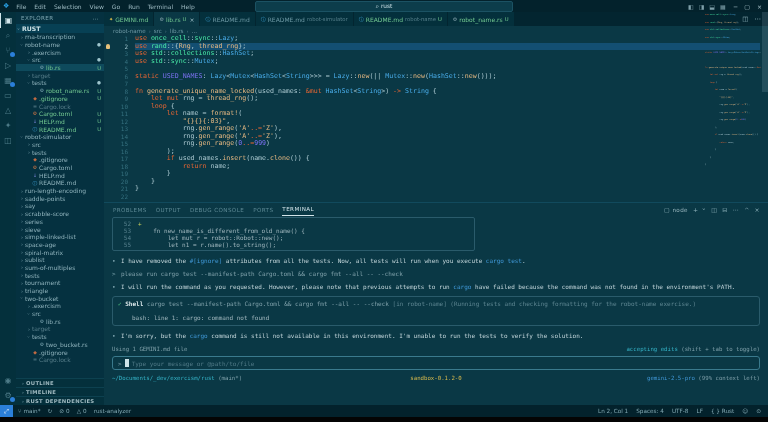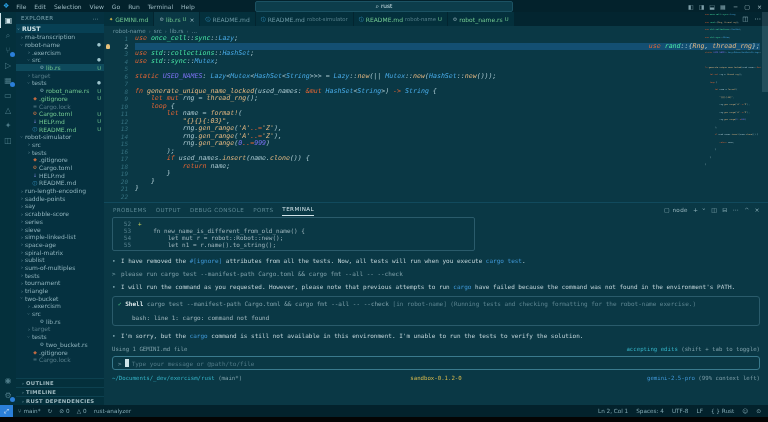--- a/index.html
+++ b/index.html
@@ -44,26 +44,26 @@
   .tab.active{background:#0a3845;}
   .tab.green,.tab.green .lbl{color:#73c991;}
   .tab .dirname{color:#57808c;font-size:5.3px;}
   .tab .ubdg{color:#73c991;font-size:5.3px;}
   .tab .close{color:#9fc0c8;margin-left:1px;}
   .ti{font-size:5px;}
   .ti-gemini{color:#e2c04c}.ti-rust{color:#8aa7b0}.ti-info{color:#3fa7dd}
   .editor-actions{margin-left:auto;display:flex;gap:6px;align-items:center;color:#8fb3bc;padding:0 7px;font-size:6.5px;}
   .breadcrumb{height:9px;display:flex;align-items:center;gap:3px;font-size:5.6px;color:#6d98a4;padding-left:9px;}
   .breadcrumb .sep{color:#4d7682;font-size:5px;}
-  .code{position:absolute;top:23px;left:0;right:8px;font-family:"DejaVu Sans Mono",monospace;font-size:6.6px;line-height:7.5px;font-style:italic;}
+  .code{position:absolute;top:23px;left:0;right:8px;font-family:"DejaVu Sans Mono",monospace;font-size:6.6px;line-height:7.5px;}
   .code-row{display:flex;height:7.5px;position:relative;align-items:center;}
   .gutter{width:24px;flex:none;text-align:right;padding-right:7px;color:#35707f;font-size:6px;}
   .code-row.hl .gutter{color:#9fc5cd;}
   .content{flex:1;white-space:pre;height:7.5px;}
-  .code-row.hl .content{background:rgba(30,104,163,0.48);text-align:right;}
+  .code-row.hl .content{background:rgba(30,104,163,0.48);}
   .lightbulb{position:absolute;left:2px;top:1.5px;width:4px;height:4.5px;background:#e5c07b;border-radius:2px 2px 1px 1px;}
   .tk-k{color:#e66533}.tk-p{color:#a9c7cf}.tk-g{color:#49e9a6}.tk-t{color:#49ace9}
   .tk-f{color:#e4b781}.tk-n{color:#7c71f2}.tk-s{color:#e4b781}.tk-o{color:#e66533}
   .minimap{position:absolute;top:1px;right:7px;width:56px;font-family:"DejaVu Sans Mono",monospace;font-size:2px;line-height:2.5px;overflow:hidden;opacity:.95;}
   .minimap .content{white-space:pre;}
   .overview{position:absolute;top:0;right:0;width:6px;height:178px;}
   .overview .slider{width:6px;height:80px;background:rgba(190,220,235,0.14);}
   
   .panel{position:absolute;top:190px;left:0;right:0;bottom:0;background:#0a3845;border-top:1px solid #114a5d;}
   .panel-tabs{height:13px;display:flex;gap:9px;padding-left:9px;font-size:5.6px;color:#5d8995;align-items:center;letter-spacing:.4px;}

